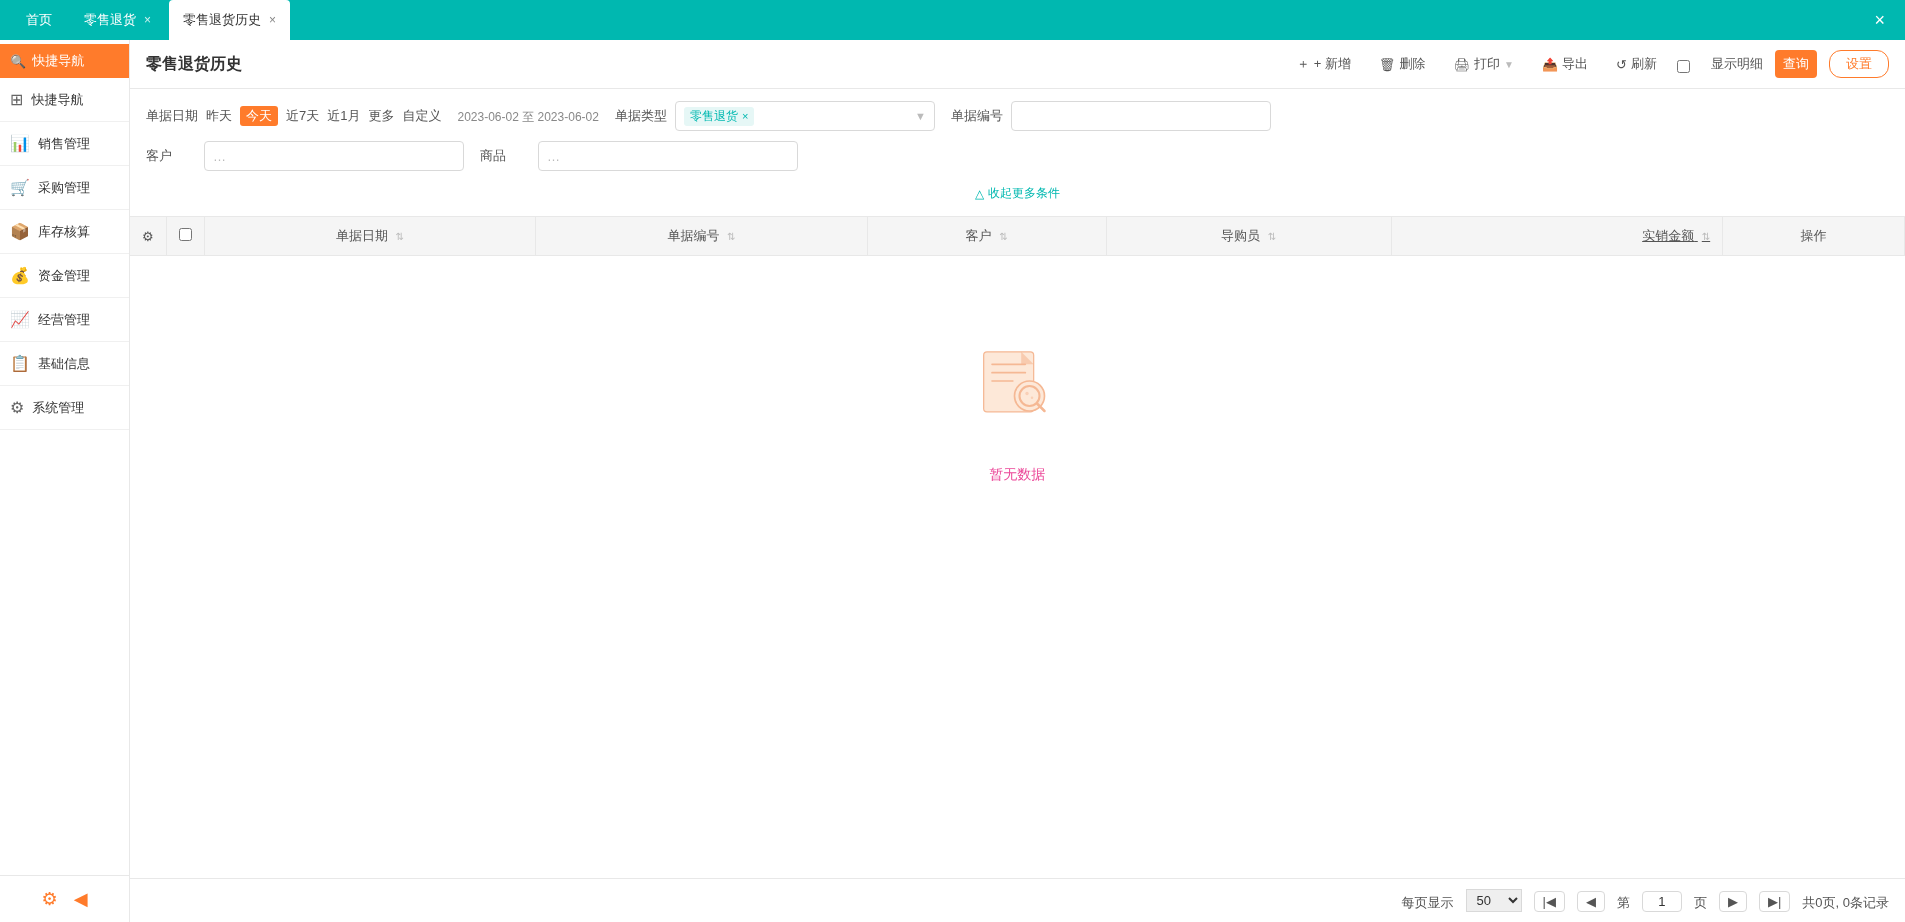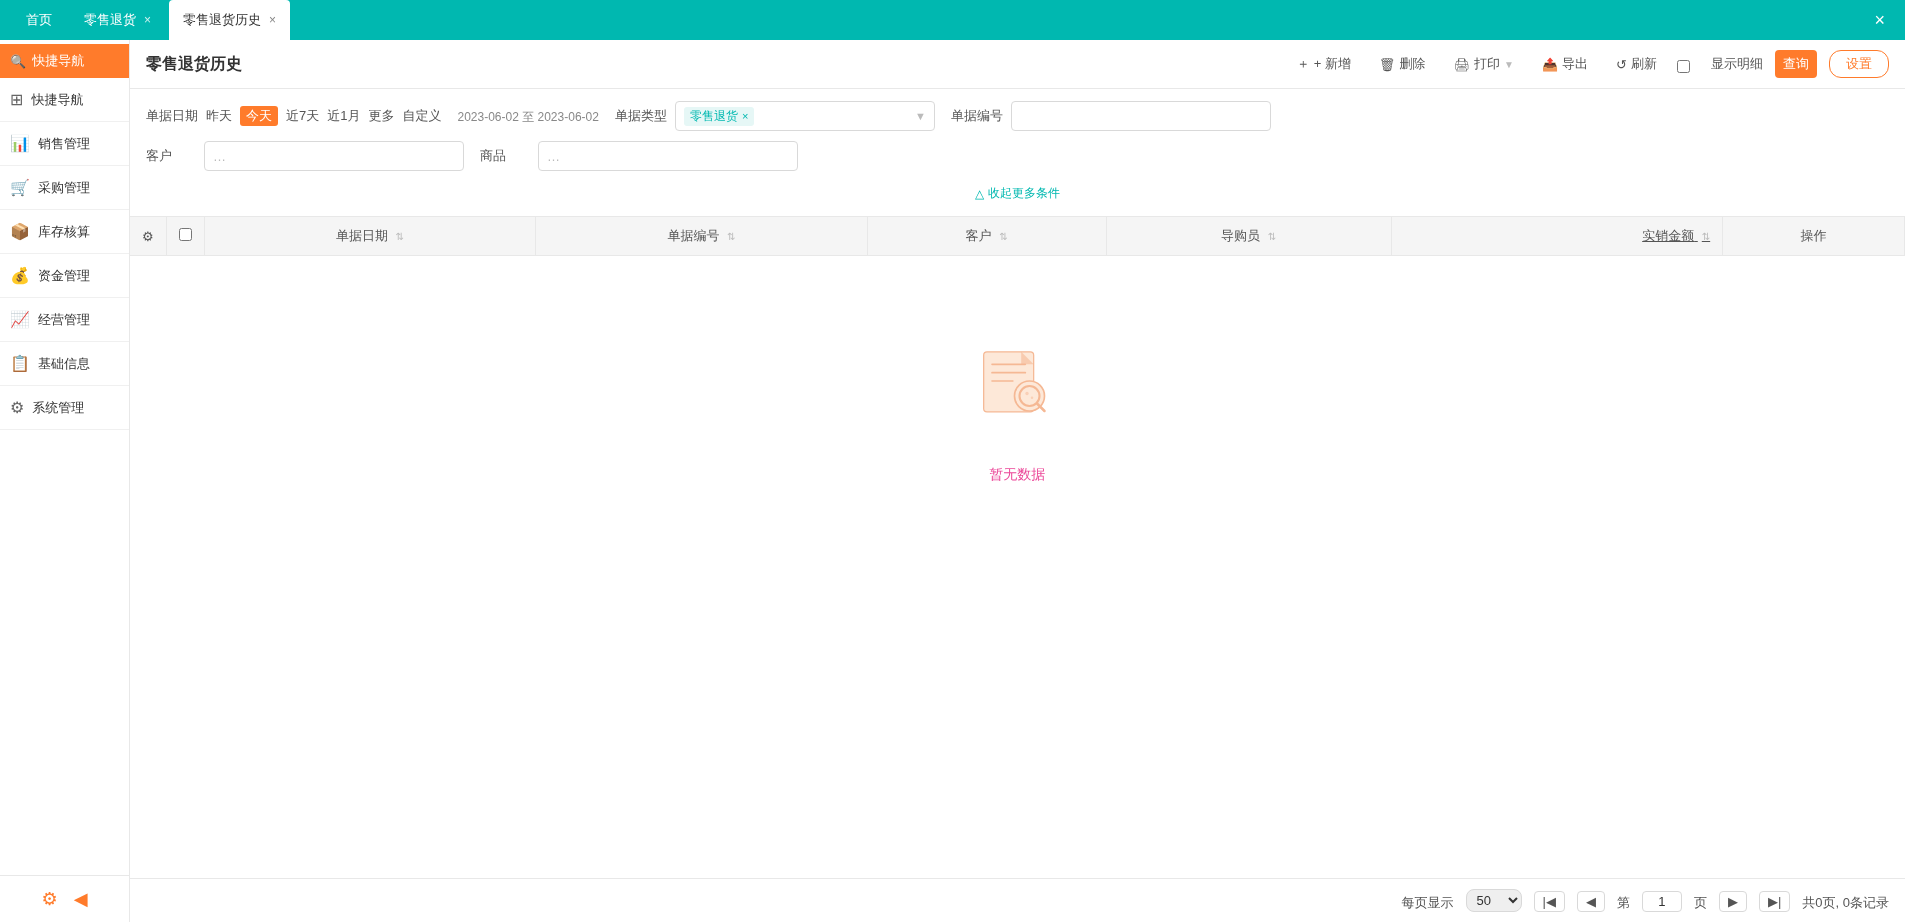--- a/index.html
+++ b/index.html
@@ -338,21 +338,21 @@
       justify-content: flex-end;
       padding: 10px 16px;
       border-top: 1px solid #e8e8e8;
       gap: 12px;
       font-size: 13px;
       color: #555;
       background: #fff;
     }
     .pagination-select {
       border: 1px solid #d9d9d9;
-      border-radius: 8px;
+      border-radius: 0;
       padding: 2px 6px;
       font-size: 13px;
       color: #333;
       cursor: pointer;
     }
     .page-nav-btn {
       border: 1px solid #d9d9d9;
       background: #fff;
       padding: 2px 8px;
       border-radius: 4px;

